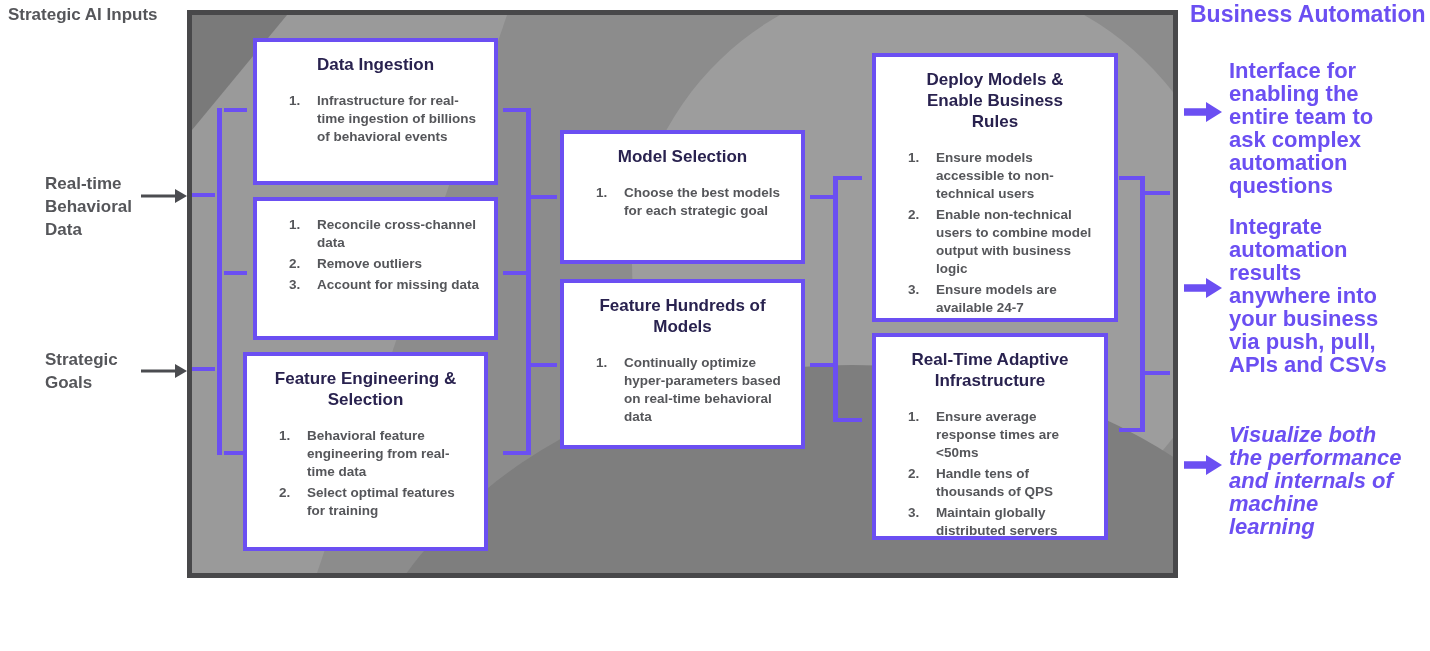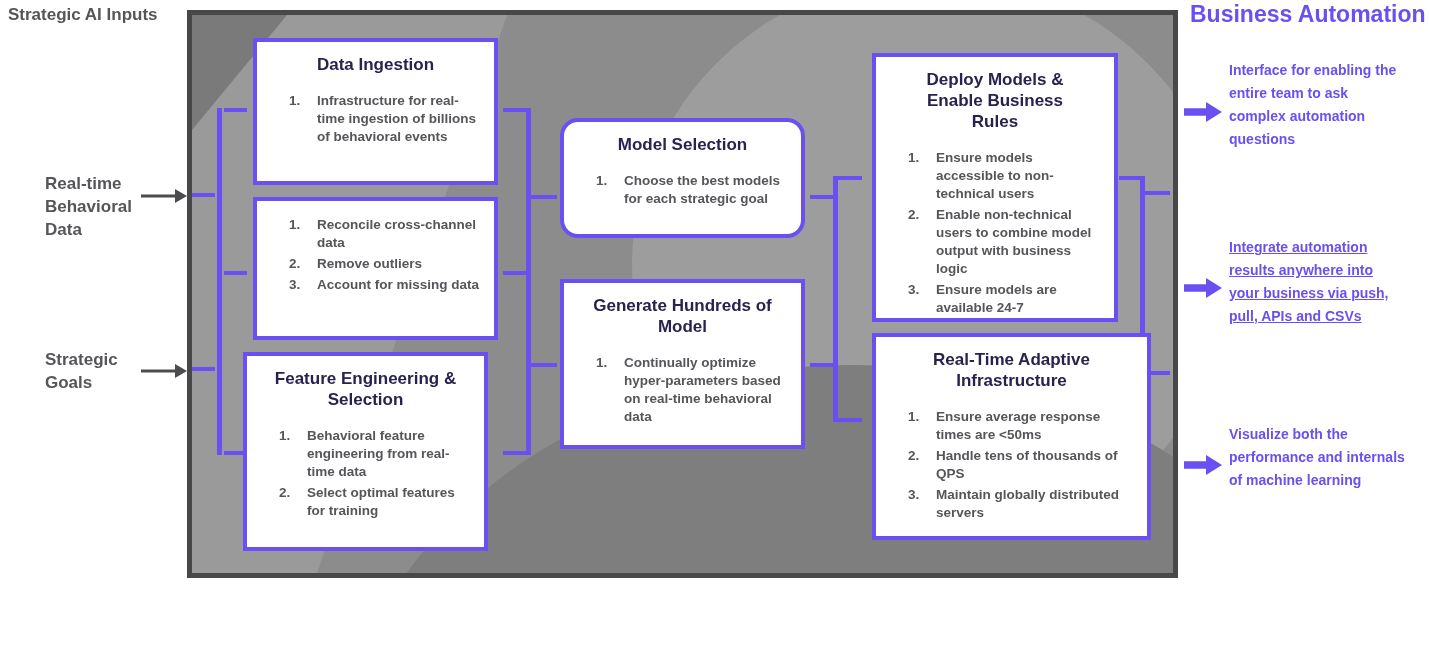--- a/index.html
+++ b/index.html
@@ -19,21 +19,21 @@
   .panel{
     position:absolute;left:187px;top:10px;width:991px;height:568px;
     border:5px solid var(--panel-border);box-sizing:border-box;
     background:#8C8C8C;overflow:hidden;
   }
   .panel svg{display:block;width:100%;height:100%;}
   
   .side-title{font-size:17px;font-weight:700;color:var(--gray-text);line-height:21px;}
   .input-label{font-size:17px;font-weight:700;color:var(--gray-text);line-height:23px;}
   .out-title{font-size:23px;font-weight:700;color:var(--accent);line-height:21px;}
-  .out-text{font-size:14px;font-weight:700;color:var(--accent);line-height:23px;width:176px;}
+  .out-text{font-size:22px;font-weight:700;color:var(--accent);line-height:23px;width:176px;}
   .caption{
     position:absolute;left:187px;top:606px;width:991px;text-align:center;
     font-size:20px;font-weight:700;color:var(--gray-text);
   }
   
   .card{
     position:absolute;background:#fff;border:4px solid var(--accent);
     box-sizing:border-box;padding:12px 10px 8px;
   }
   .card-title{
@@ -133,30 +133,30 @@
     <ol>
       <li>
           <span>Behavioral feature engineering from real-time data</span>
         </li>
       <li>
           <span>Select optimal features for training</span>
         </li>
     </ol>
   </div>
 
-  <div class="card" style="left:560px;top:118px;width:245px;height:120px;border-radius:18px;">
+  <div class="card" style="left:560px;top:130px;width:245px;height:134px;">
     <div class="card-title">Model Selection</div>
     <ol>
       <li>
           <span>Choose the best models for each strategic goal</span>
         </li>
     </ol>
   </div>
   <div class="card" style="left:560px;top:279px;width:245px;height:170px;">
-    <div class="card-title">Generate Hundreds of Model</div>
+    <div class="card-title">Feature Hundreds of Models</div>
     <ol>
       <li>
           <span>Continually optimize hyper-parameters based on real-time behavioral data</span>
         </li>
     </ol>
   </div>
 
   <div class="card" style="left:872px;top:53px;width:246px;height:269px;">
     <div class="card-title">Deploy Models &amp; Enable Business Rules</div>
     <ol>
@@ -164,21 +164,21 @@
           <span>Ensure models accessible to non-technical users</span>
         </li>
       <li>
           <span>Enable non-technical users to combine model output with business logic</span>
         </li>
       <li>
           <span>Ensure models are available 24-7</span>
         </li>
     </ol>
   </div>
-  <div class="card" style="left:872px;top:333px;width:279px;height:207px;">
+  <div class="card" style="left:872px;top:333px;width:236px;height:207px;">
     <div class="card-title">Real-Time Adaptive Infrastructure</div>
     <ol>
       <li>
           <span>Ensure average response times are &lt;50ms</span>
         </li>
       <li>
           <span>Handle tens of thousands of QPS</span>
         </li>
       <li>
           <span>Maintain globally distributed servers</span>
@@ -189,21 +189,21 @@
   <div class="abs out-title" style="left:1190px;top:4px;">Business Automation</div>
 
   <svg class="arrow-svg" style="left:1184px;top:101px;" width="39" height="22">
     <path d="M0,7.2 H22 V1 L38,11 L22,21 V14.8 H0 Z" fill="#6B4FF2"></path>
   </svg>
   <div class="abs out-text" style="left:1229px;top:59px;">Interface for enabling the entire team to ask complex automation questions</div>
 
   <svg class="arrow-svg" style="left:1184px;top:277px;" width="39" height="22">
     <path d="M0,7.2 H22 V1 L38,11 L22,21 V14.8 H0 Z" fill="#6B4FF2"></path>
   </svg>
-  <div class="abs out-text" style="left:1229px;top:236px;text-decoration:underline;">Integrate automation results anywhere into your business via push, pull, APIs and CSVs</div>
+  <div class="abs out-text" style="left:1229px;top:215px;">Integrate automation results anywhere into your business via push, pull, APIs and CSVs</div>
 
   <svg class="arrow-svg" style="left:1184px;top:454px;" width="39" height="22">
     <path d="M0,7.2 H22 V1 L38,11 L22,21 V14.8 H0 Z" fill="#6B4FF2"></path>
   </svg>
-  <div class="abs out-text" style="left:1229px;top:423px;">Visualize both the performance and internals of machine learning</div>
+  <div class="abs out-text" style="left:1229px;top:423px;font-style:italic;">Visualize both the performance and internals of machine learning</div>
 
 
 </div>
 
 </body></html>

